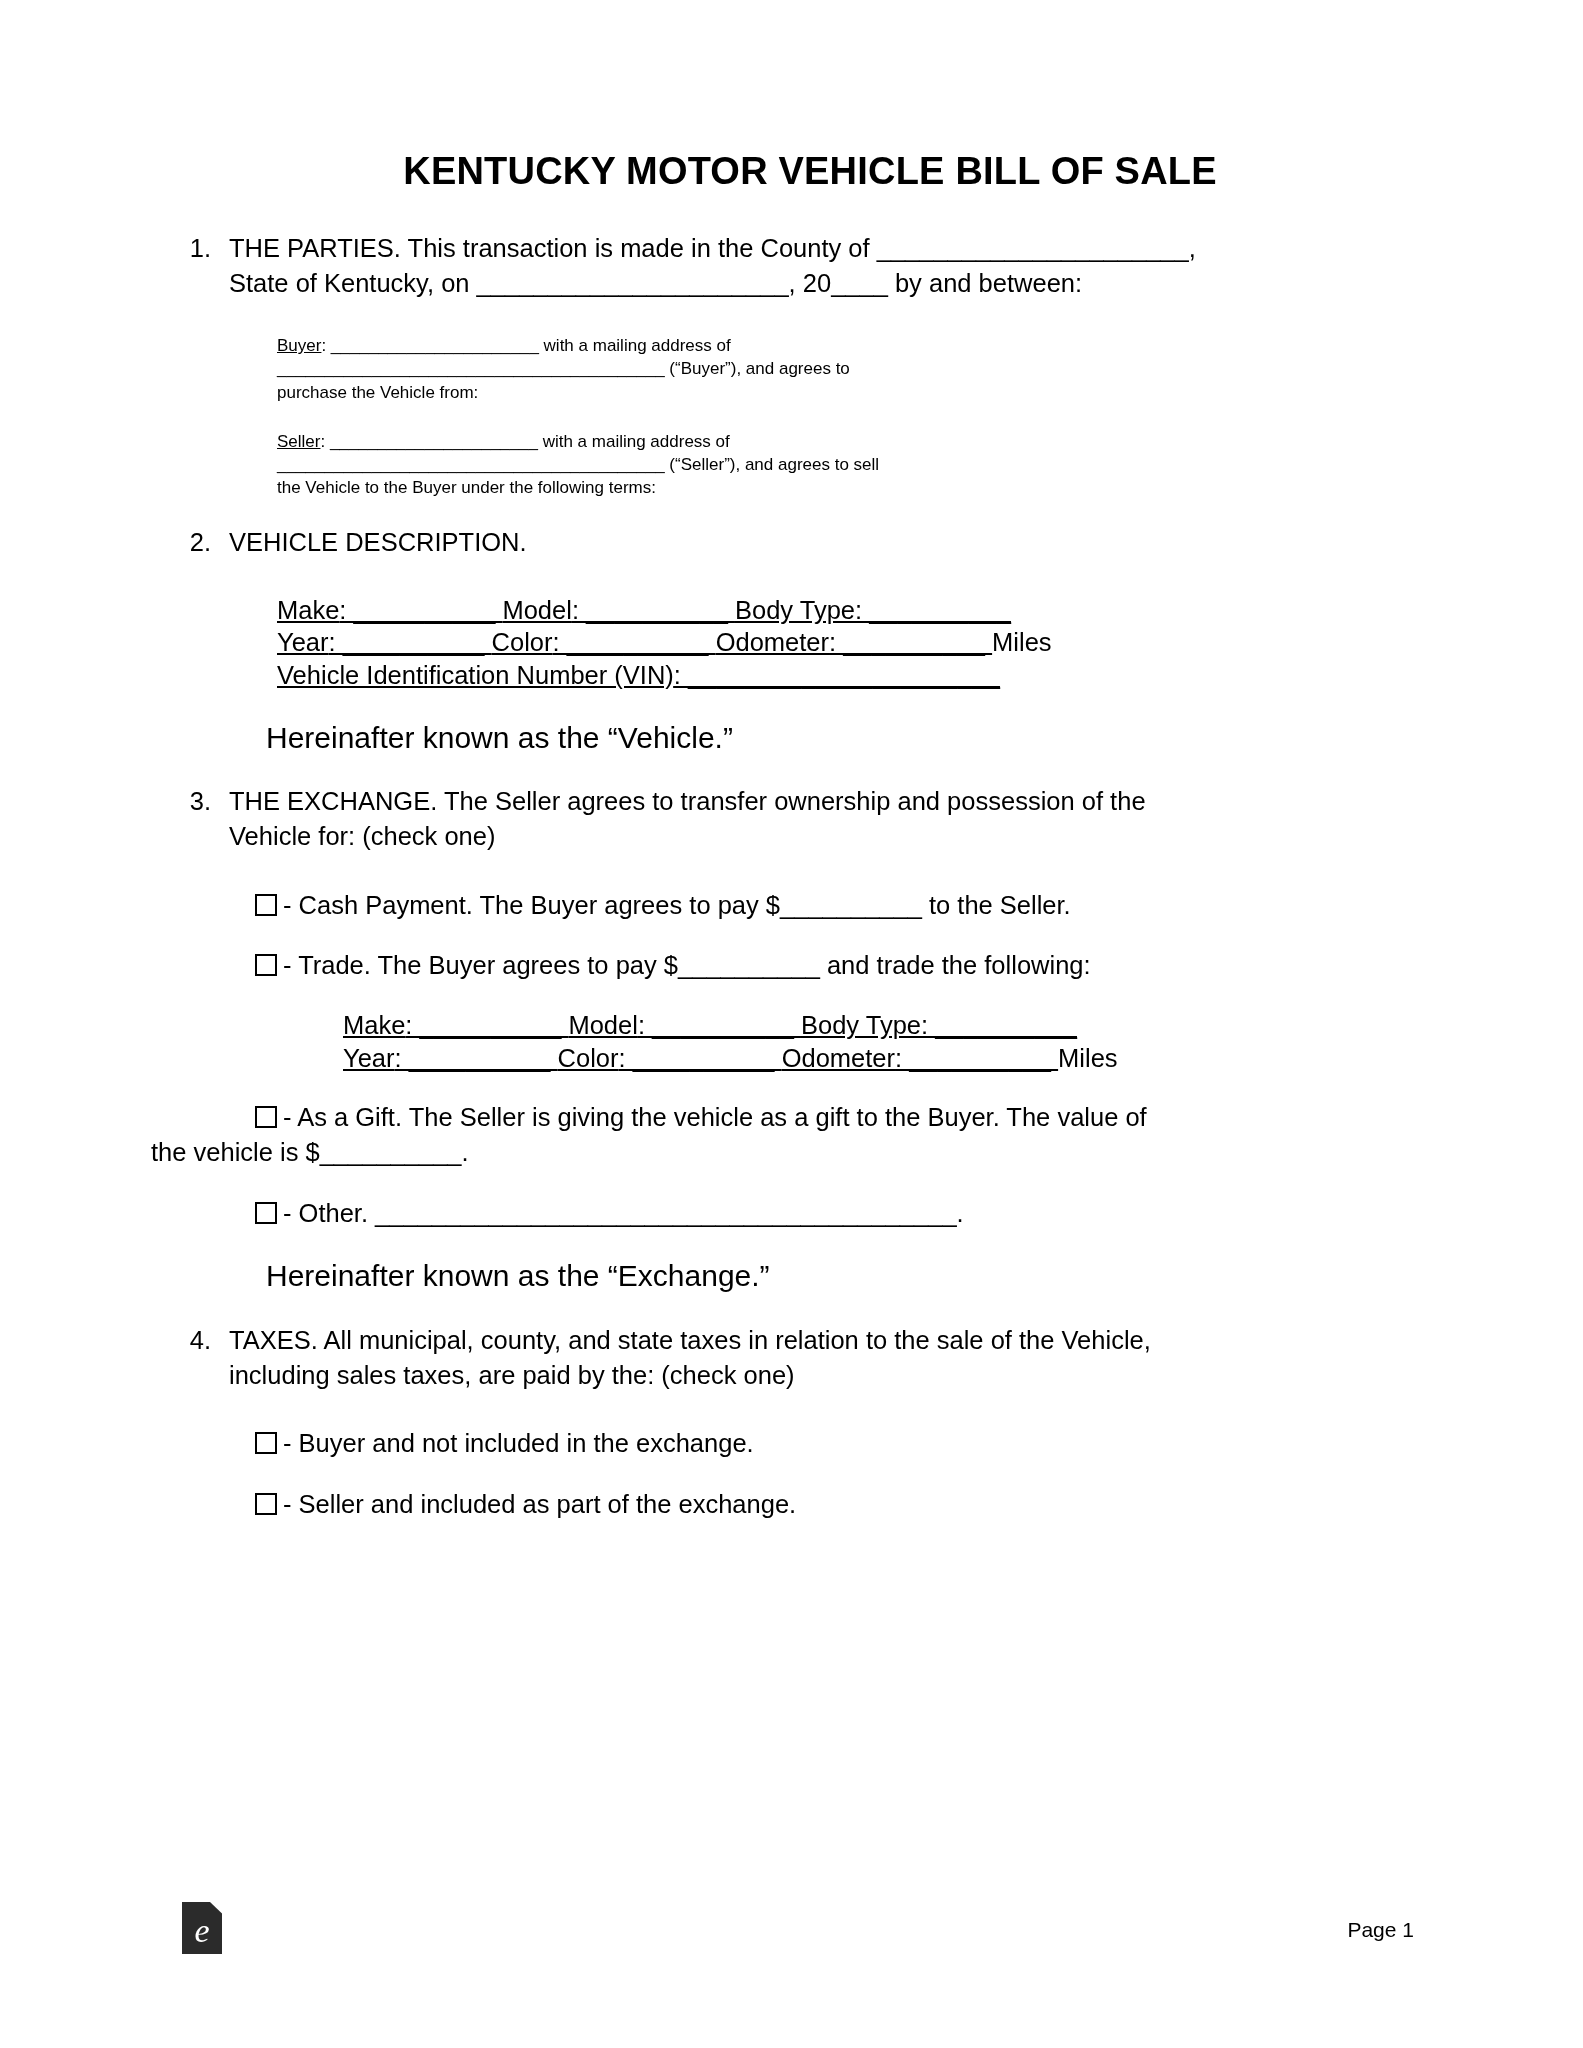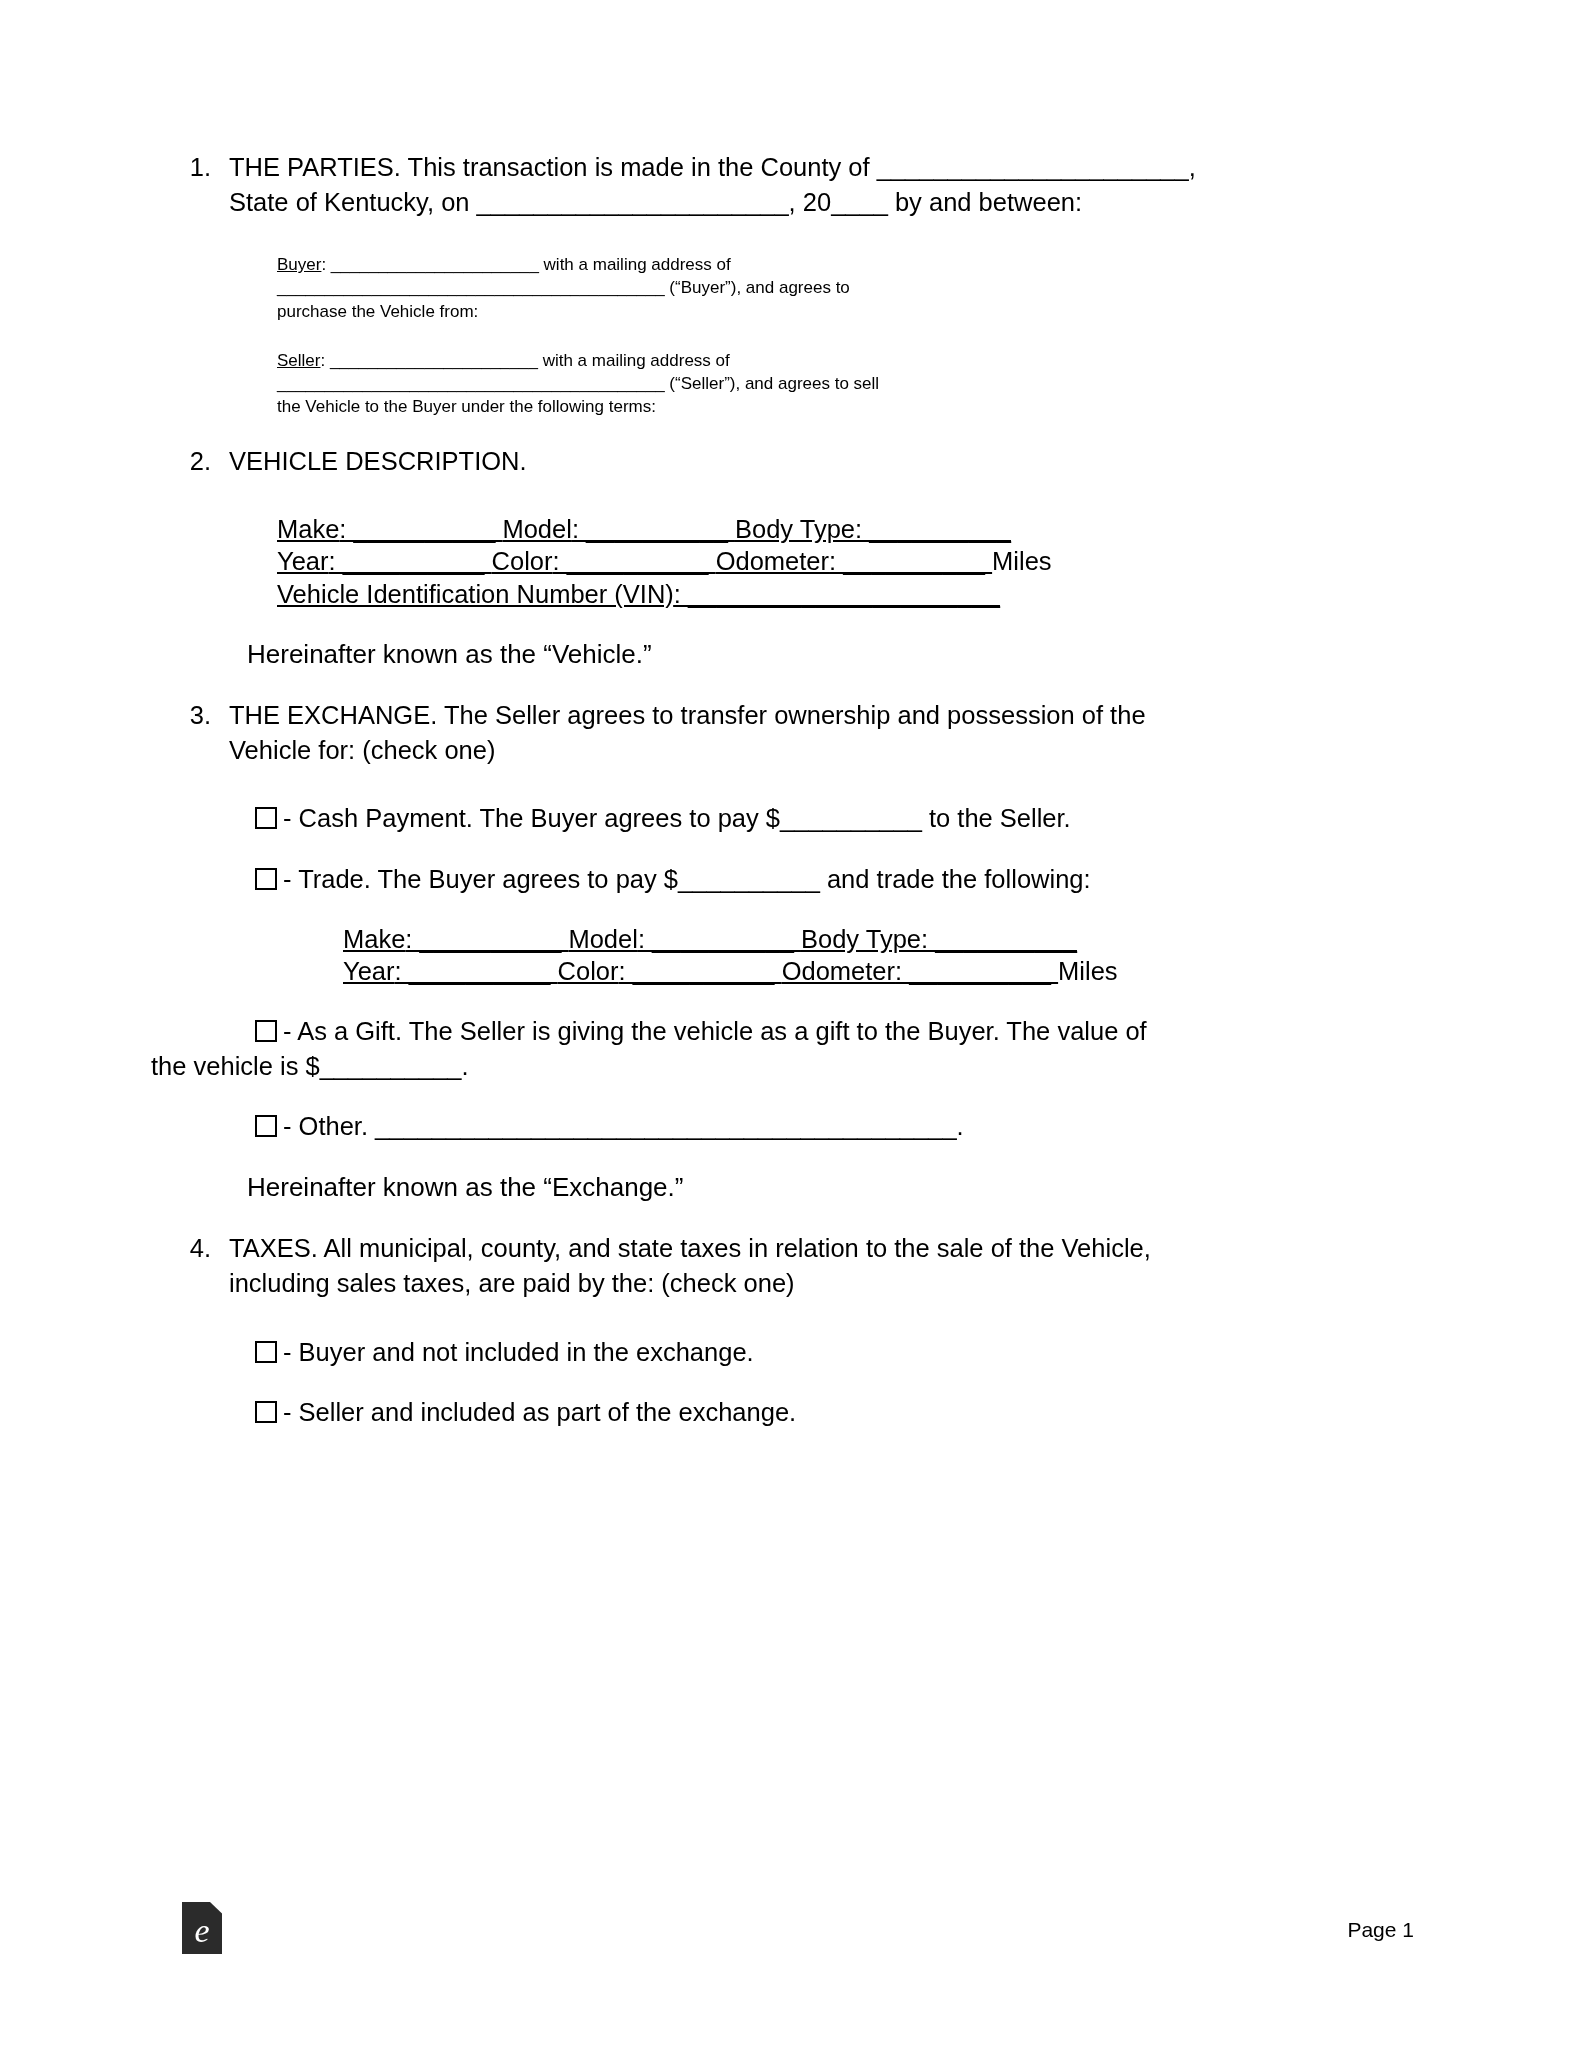--- a/index.html
+++ b/index.html
@@ -64,22 +64,22 @@
     font-size: 25.5px;
     line-height: 1.36;
   }
   .indent2 {
     margin-left: 168px;
     font-size: 25.5px;
     line-height: 1.36;
   }
   .blockgap { height: 26px; }
   .para {
-    margin-left: 72px;
-    font-size: 26px;
+    margin-left: 91px;
+    font-size: 30px;
     line-height: 1.36;
   }
   .cb {
     font-size: 25px;
     line-height: 1;
     display: inline-block;
     width: 22px;
     height: 22px;
     border: 2px solid #000;
     vertical-align: -2px;
@@ -124,20 +124,21 @@
     top: 1918px;
     font-size: 21px;
   }
 </style>
 </head>
 <body>
 
 <div class="page">
   <div class="content">
 
+    <h1 class="doc-title">KENTUCKY MOTOR VEHICLE BILL OF SALE</h1>
 
     <div class="clause">
       <div class="num">1.</div>
       <div class="body">
         <span><b>THE PARTIES</b><span>. This transaction is made in the County of ______________________,</span></span><br>
         <span>State of Kentucky, on ______________________, 20____ by and between:</span>
       </div>
     </div>
 
     <div class="blockgap"></div>

